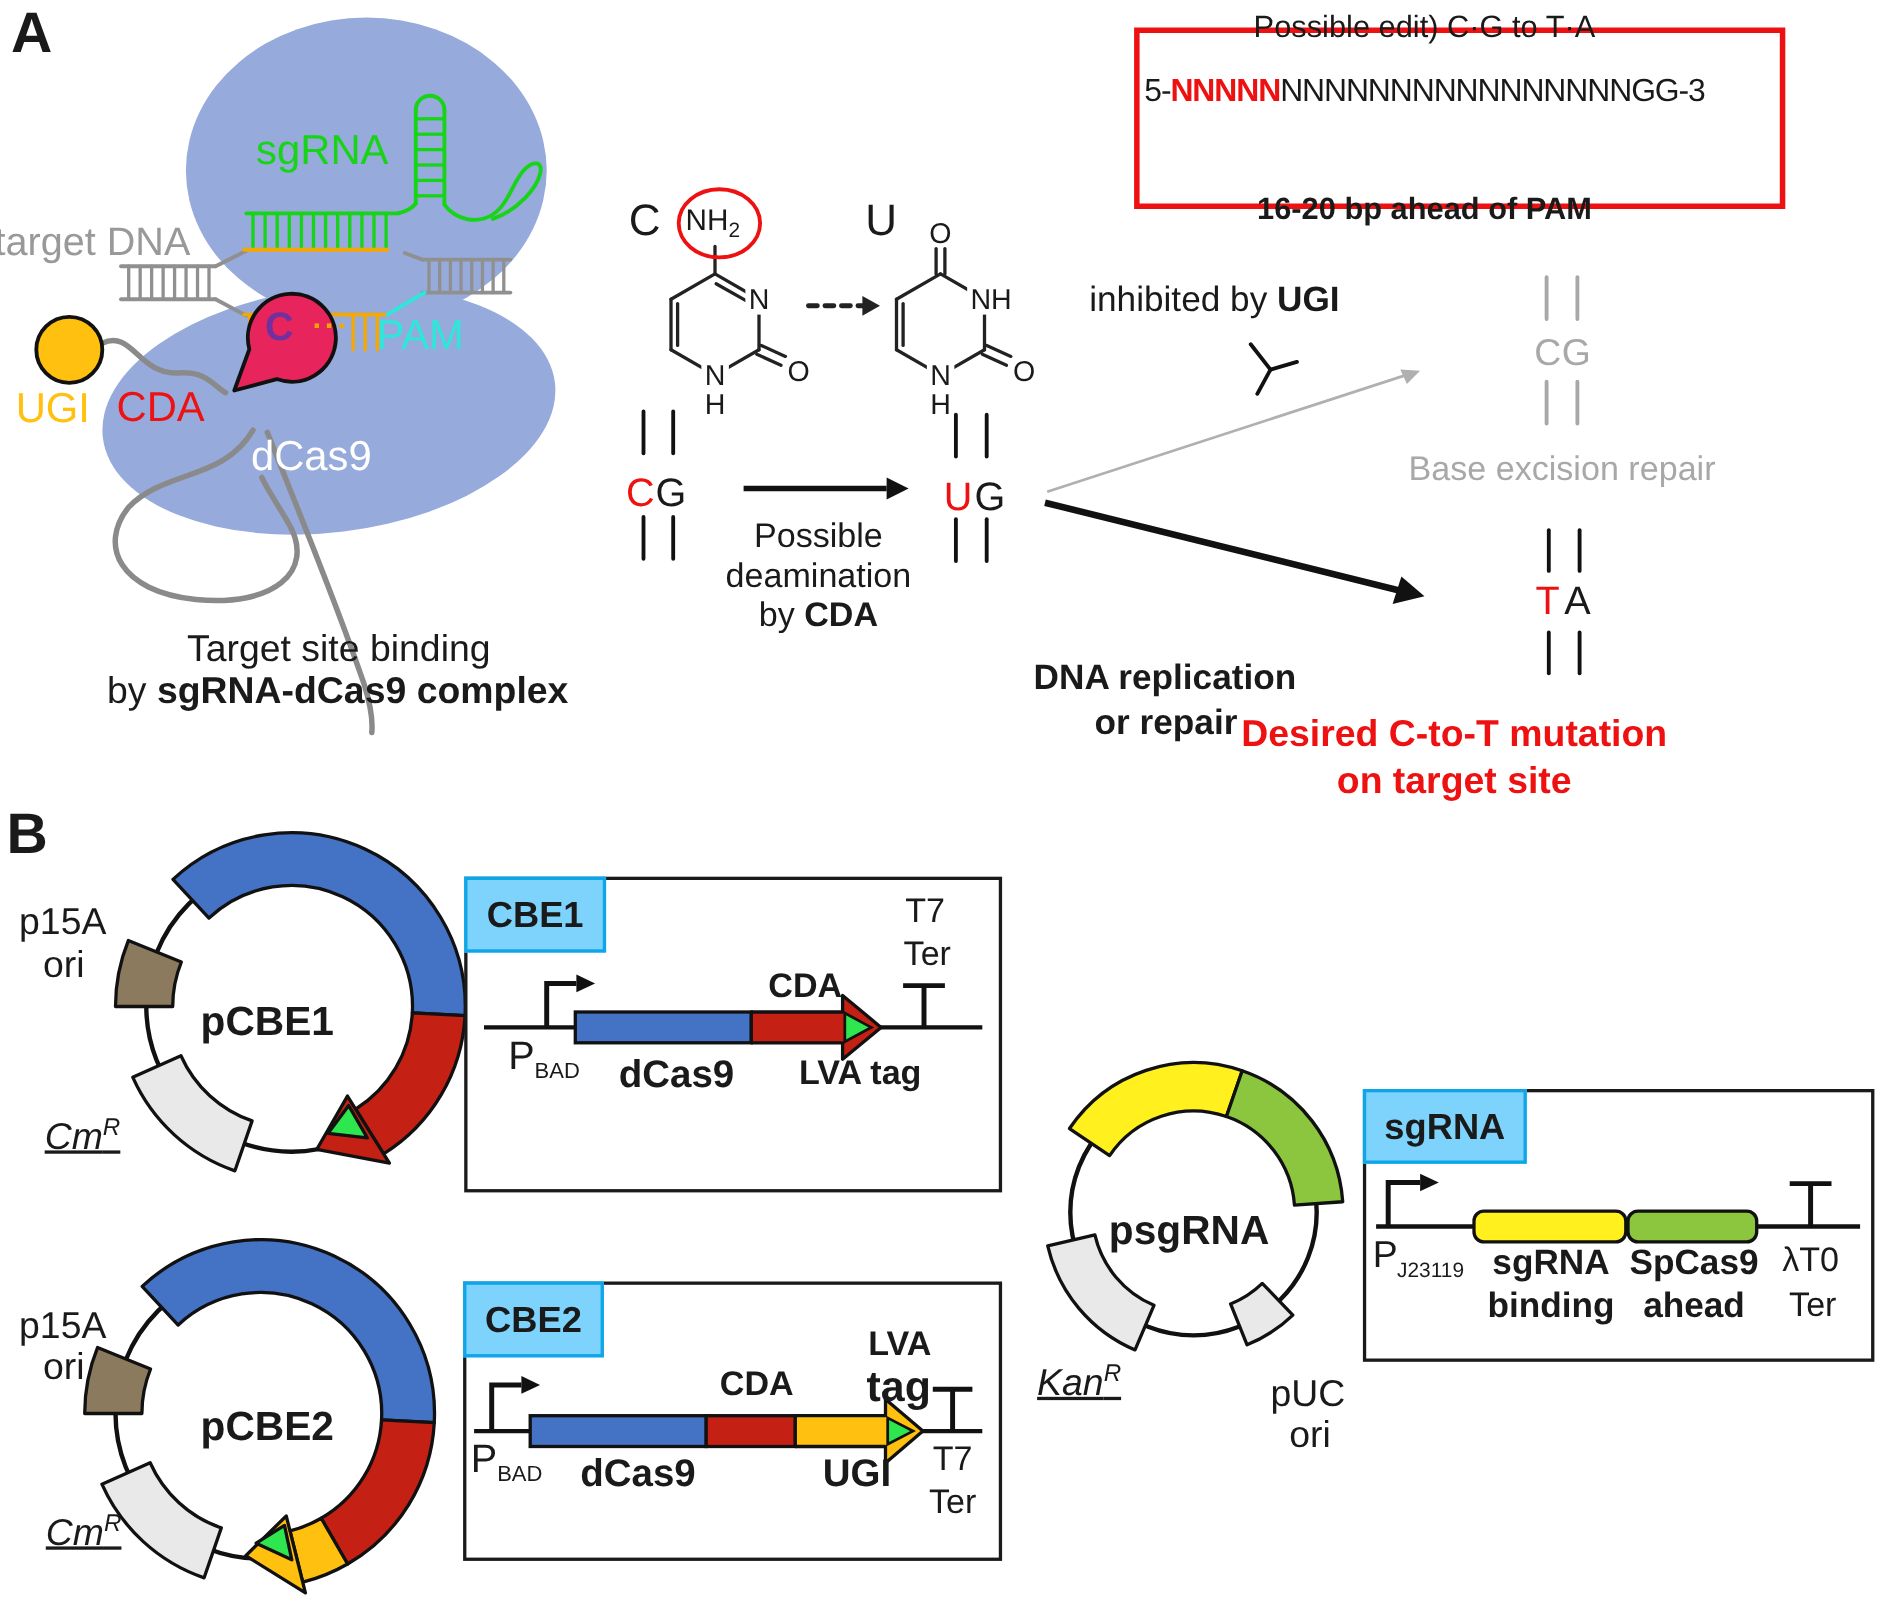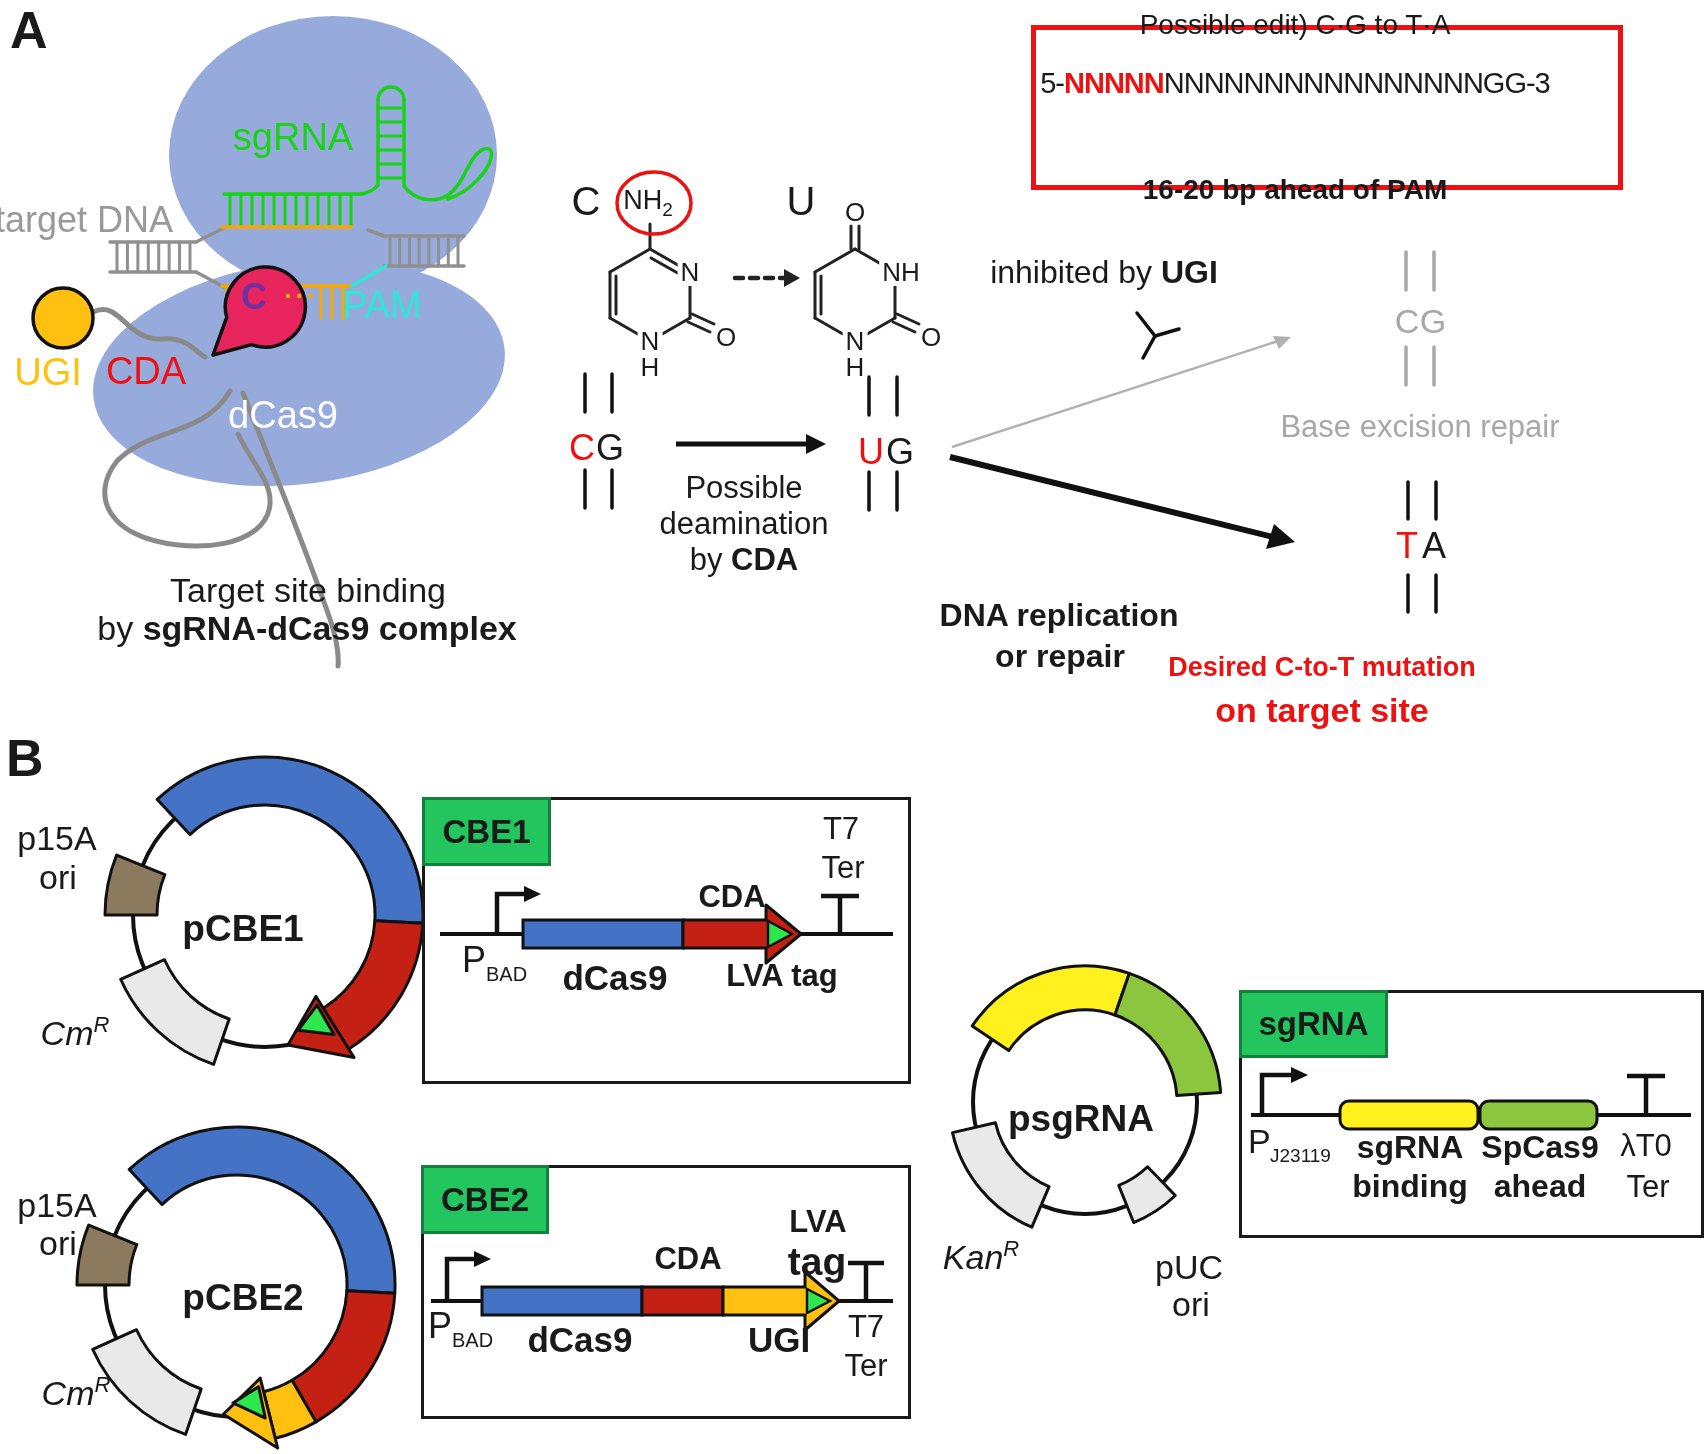--- a/index.html
+++ b/index.html
@@ -2,24 +2,24 @@
 <html style="--blob-blue: #96aadb; --sgrna-green: #17d417; --strand-orange: #f5a800; --pam-cyan: #2de8da; --purple: #7030a0; --ugi-yellow: #ffc010; --cda-crimson: #e8245c; --accent-red: #ee1111; --gray: #999999; --dna-gray: #909090; --plasmid-blue: #4472c4; --plasmid-red: #c42114; --tag-green: #2ee64e; --ori-brown: #8c7a5e; --marker-gray: #e9e9e9; --spacer-yellow: #fff01e; --handle-green: #8cc63e;"><head>
 <meta charset="utf-8">
 <style>
   html,body{margin:0;padding:0;background:#fff;}
   #canvas{position:relative;width:1706px;height:1454px;background:#fff;overflow:hidden;
           font-family:"Liberation Sans",sans-serif;color:#1a1a1a;}
   #art{position:absolute;left:0;top:0;z-index:1;}
   .t{position:absolute;z-index:2;white-space:nowrap;line-height:1;}
   .ctr{transform:translate(-50%,-50%);}
   .b{font-weight:bold;}
-  .i{font-style:italic;}
+  .i{font-style:italic;text-decoration:underline;}
   .panel-label{font-size:52px;font-weight:bold;}
   .box{position:absolute;z-index:2;border:3px solid #1a1a1a;background:transparent;}
-  .titlebox{position:absolute;left:-3px;top:-3px;border:3px solid #15803d;background:#22c55e;
+  .titlebox{position:absolute;left:-3px;top:-3px;border:3px solid #0ea5e9;background:#7dd3fc;
             display:flex;align-items:center;justify-content:center;font-size:33px;font-weight:bold;}
   #edit-box{position:absolute;z-index:2;border:5px solid var(--accent-red);
             display:flex;flex-direction:column;align-items:center;justify-content:center;
             gap:26px;padding-right:64px;box-sizing:border-box;}
   .eb1{font-size:28px;}
   .eb2{font-size:29px;letter-spacing:-1px;}
   .eb2 .hl{color:var(--accent-red);font-weight:bold;}
   .eb3{font-size:28px;font-weight:bold;margin-top:48px;}
   sup.r{font-size:22px;}
 </style>
@@ -288,21 +288,21 @@
   <div class="t ctr" style="left:1104px;top:272px;font-size:32px;">
     <span>inhibited by </span><span class="b">UGI</span>
   </div>
   <div class="t ctr" style="left:1407px;top:321px;font-size:34px;color:#a8a8a8;">C</div>
   <div class="t ctr" style="left:1433px;top:321px;font-size:34px;color:#a8a8a8;">G</div>
   <div class="t ctr" style="left:1420px;top:426px;font-size:31px;color:#a8a8a8;">Base excision repair</div>
   <div class="t ctr" style="left:1407px;top:546px;font-size:36px;color:var(--accent-red);">T</div>
   <div class="t ctr" style="left:1434px;top:546px;font-size:36px;">A</div>
   <div class="t ctr b" style="left:1059px;top:615px;font-size:32px;">DNA replication</div>
   <div class="t ctr b" style="left:1060px;top:656px;font-size:32px;">or repair</div>
-  <div class="t ctr b" style="left:1322px;top:667px;font-size:27px;color:var(--accent-red);">Desired C-to-T mutation</div>
+  <div class="t ctr b" style="left:1322px;top:667px;font-size:34px;color:var(--accent-red);">Desired C-to-T mutation</div>
   <div class="t ctr b" style="left:1322px;top:710px;font-size:34px;color:var(--accent-red);">on target site</div>
 
   <div class="t ctr b" style="left:243px;top:928px;font-size:37px;">pCBE1</div>
   <div class="t ctr" style="left:57px;top:838px;font-size:34px;">p15A</div>
   <div class="t ctr" style="left:58px;top:877px;font-size:34px;">ori</div>
   <div class="t ctr i" style="left:75px;top:1032px;font-size:34px;"><span>Cm</span><sup class="r">R</sup></div>
 
   <div class="t ctr b" style="left:243px;top:1297px;font-size:37px;">pCBE2</div>
   <div class="t ctr" style="left:57px;top:1205px;font-size:34px;">p15A</div>
   <div class="t ctr" style="left:58px;top:1243px;font-size:34px;">ori</div>

